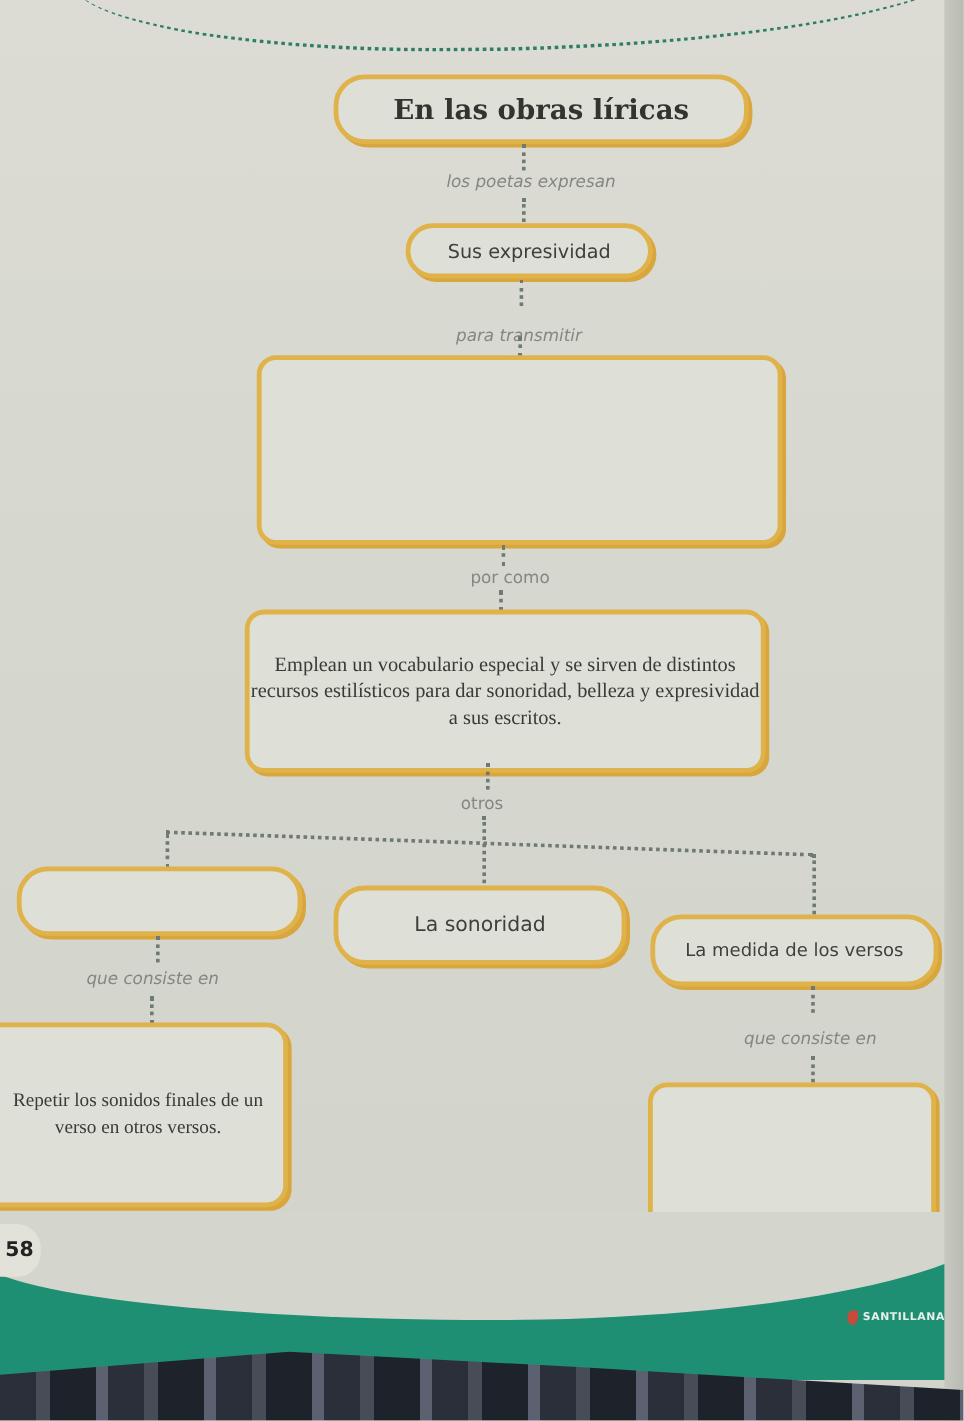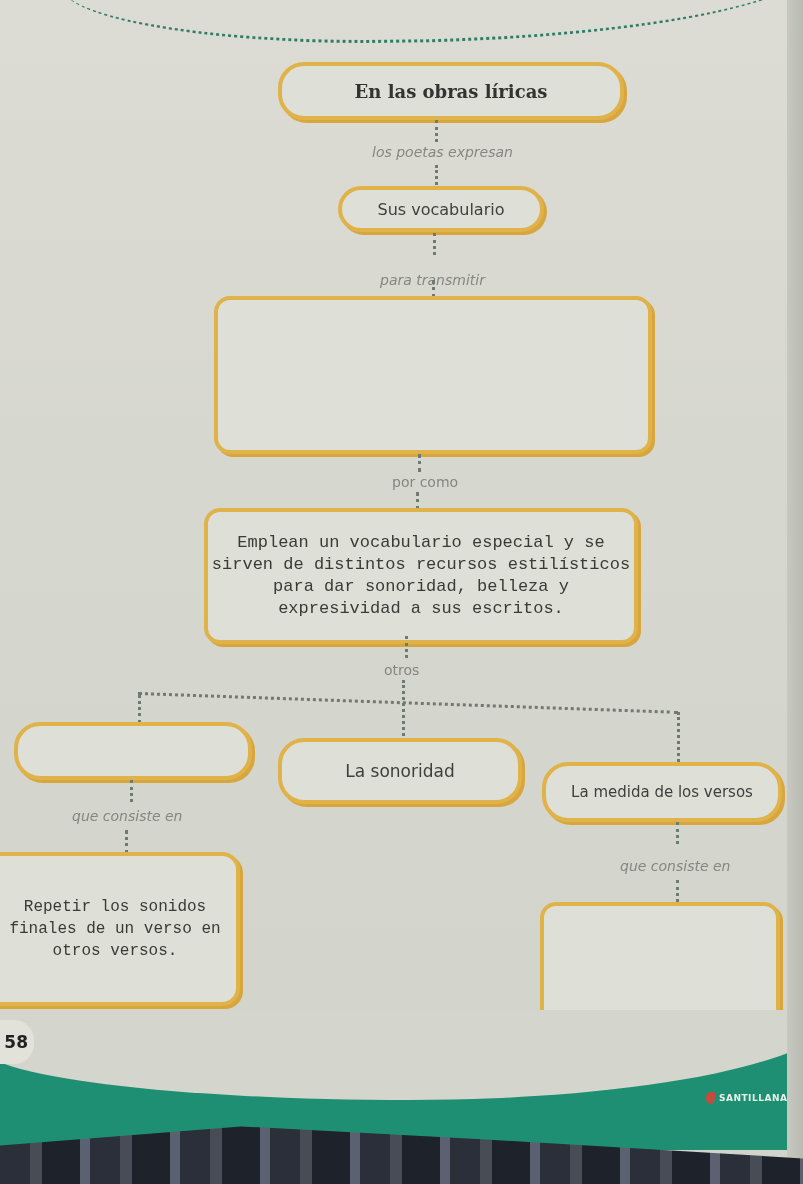--- a/index.html
+++ b/index.html
@@ -29,23 +29,23 @@
       position: absolute; font-style: italic; color: #858782; font-size: 14px;
       font-family: "DejaVu Sans", sans-serif; white-space: nowrap;
     }
     .connector-label.upright { font-style: normal; }
     .vdots {
       position: absolute; width: 0; border-left: 3px dotted #6f7a72;
     }
     .hdots {
       position: absolute; height: 0; border-top: 3px dotted #6f7a72;
     }
-    .title-text { font-weight: bold; font-size: 18px; color: #333330; }
+    .title-text { font-weight: bold; font-size: 23px; color: #333330; }
     .box-text { font-size: 16px; font-family: "DejaVu Sans", sans-serif; color: #3f3f3c; }
-    .big-text { font-size: 17px; line-height: 22px; font-family: Liberation Mono, monospace; color: #3a3a37; padding: 0 1px; }
+    .big-text { font-size: 17px; line-height: 22px; font-family: Liberation Serif, serif; color: #3a3a37; padding: 0 1px; }
     .footer-band {
       position: absolute; left: 0; top: 1040px; width: 790px; height: 110px;
       background: #1f8f74;
       border-radius: 0 0 0 0;
     }
     .footer-wave {
       position: absolute; left: -20px; top: 1010px; width: 860px; height: 90px;
       background: #d4d5cc; border-radius: 0 0 50% 50% / 0 0 100% 60%;
     }
     .page-number {
@@ -77,21 +77,21 @@
 
   <div class="box pill" style="left:278px; top:62px; width:346px; height:58px;">
     <span class="title-text">En las obras líricas</span>
   </div>
 
   <div class="vdots" style="left:435px; top:120px; height:22px;"></div>
   <span class="connector-label" style="left:372px; top:144px;">los poetas expresan</span>
   <div class="vdots" style="left:435px; top:165px; height:20px;"></div>
 
   <div class="box pill" style="left:338px; top:186px; width:206px; height:46px;">
-    <span class="box-text">Sus vocabulario</span>
+    <span class="box-text">Sus expresividad</span>
   </div>
 
   <div class="vdots" style="left:433px; top:233px; height:22px;"></div>
   <span class="connector-label" style="left:380px; top:260px;margin-top:12px;">para transmitir</span>
   <div class="vdots" style="left:432px; top:280px; height:18px;"></div>
 
   <div class="box" style="left:214px; top:296px; width:438px; height:158px;">
     <span></span>
   </div>
 

